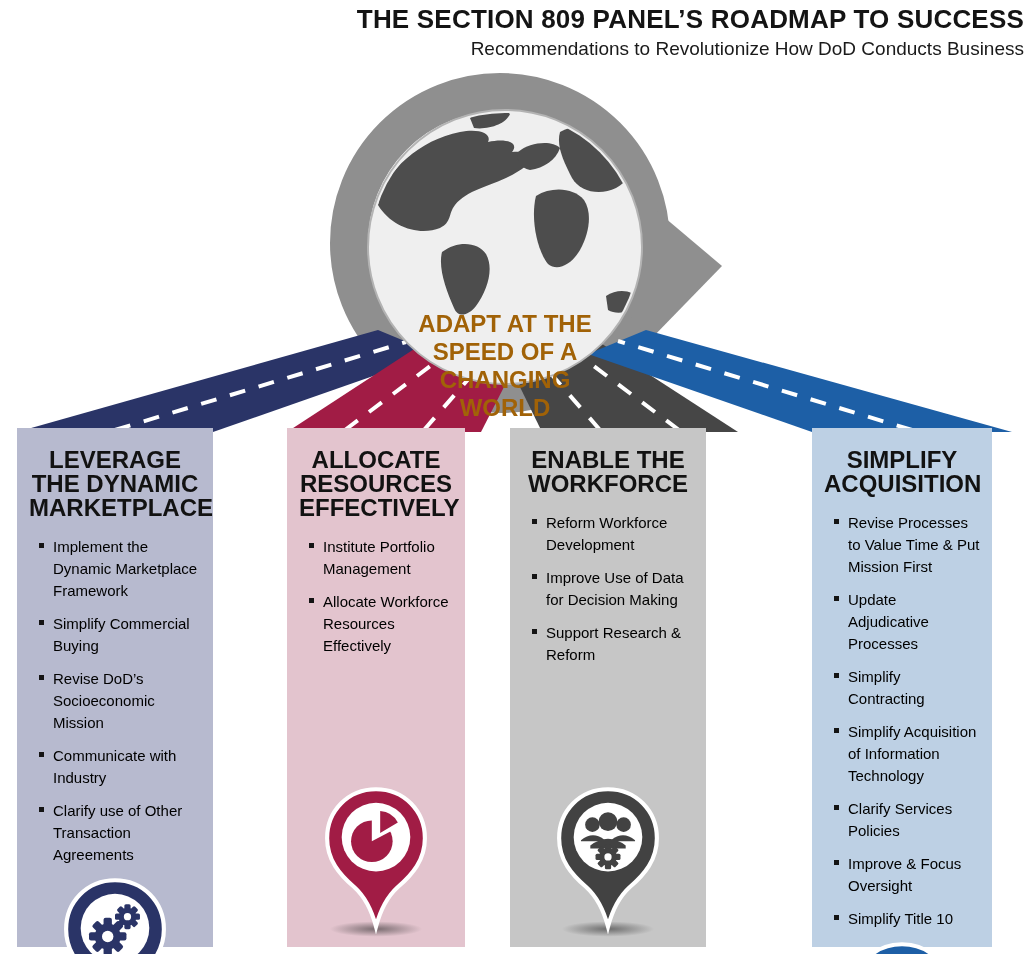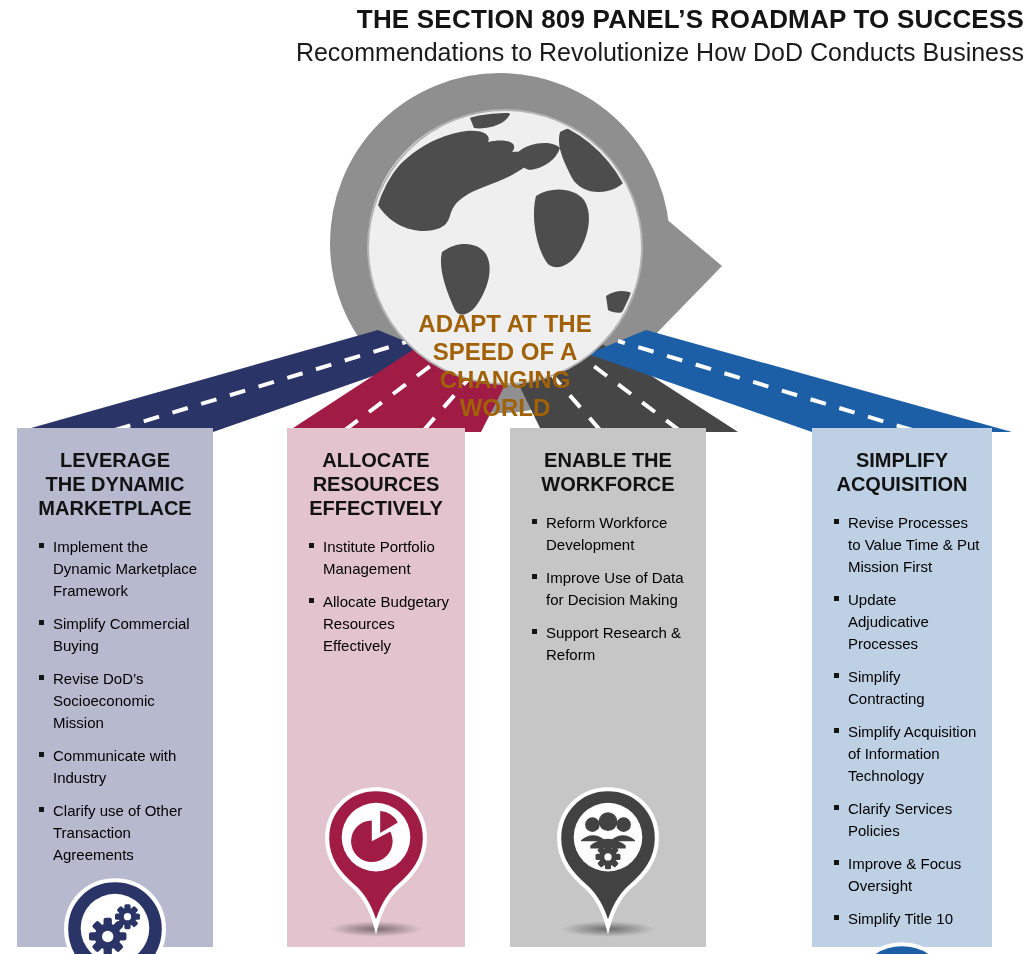--- a/index.html
+++ b/index.html
@@ -3,41 +3,41 @@
 <meta charset="utf-8">
 <style>
   html,body { margin:0; padding:0; }
   body {
     width:1024px; height:954px; position:relative; overflow:hidden;
     background:#ffffff; font-family:"Liberation Sans", sans-serif; color:#111;
   }
   
   .hdr { position:absolute; top:4px; left:0; width:1024px; text-align:right; }
   .hdr .title { font-size:26px; font-weight:700; letter-spacing:.2px; color:#141414; }
-  .hdr .subtitle { font-size:25px; font-weight:400; margin-top:3px; color:#1a1a1a; }
+  .hdr .subtitle { font-size:19px; font-weight:400; margin-top:3px; color:#1a1a1a; }
 
   
   .scene { position:absolute; top:60px; left:0; width:1024px; height:372px; }
   .globe-text {
     position:absolute; top:250px; left:383px; width:244px; text-align:center;
     font-weight:700; font-size:24px; line-height:28px; color:#a16207;
   }
   .globe-text span { display:block; }
 
   
   .col {
     position:absolute; top:428px; height:519px; box-sizing:border-box;
     display:flex; flex-direction:column; padding:20px 12px 10px;
   }
   .col-1 { left:17px;  width:196px; background:#b7bacf; }
   .col-2 { left:287px; width:178px; background:#e3c4ce; }
   .col-3 { left:510px; width:196px; background:#c6c6c6; }
   .col-4 { left:812px; width:180px; background:#bdd0e4; }
 
-  .col-title { text-align:center; font-weight:700; font-size:20px; line-height:24px; color:#121212; }
+  .col-title { text-align:center; font-weight:700; font-size:24px; line-height:24px; color:#121212; }
   .col-title span { display:block; }
 
   .bullets { list-style:none; margin:16px 0 0; padding:0 0 0 9px; }
   .bullets li {
     position:relative; padding-left:15px; margin-bottom:11px;
     font-size:15px; line-height:22px; color:#000000;
   }
   .bullets li::before {
     content:""; position:absolute; left:1px; top:7px; width:5px; height:5px; background:#141414;
   }
@@ -143,21 +143,21 @@
 </div>
 
 <div class="col col-2">
   <div class="col-title">
     <span>ALLOCATE</span>
     <span>RESOURCES</span>
     <span>EFFECTIVELY</span>
   </div>
   <ul class="bullets">
     <li>Institute Portfolio Management</li>
-    <li>Allocate Budgetary Resources Effectively</li>
+    <li>Allocate Workforce Resources Effectively</li>
   </ul>
   <div class="pin-wrap">
     <div class="pin">
       <svg width="104" height="148" viewBox="0 0 100 142">
         <path d="M50 3 C77 3 97 24 97 50 C97 71 85 85 71 97 C61 106 54 120 50 135 C46 120 39 106 29 97 C15 85 3 71 3 50 C3 24 23 3 50 3 Z" fill="#a11c45" stroke="#ffffff" stroke-width="4"></path>
         <circle cx="50" cy="49" r="33" fill="#ffffff"></circle>
         <g>
           <circle cx="46" cy="53" r="20" fill="#a11c45"></circle>
           <path d="M46 53 L46 29 A24 24 0 0 1 67 42 Z" fill="#ffffff"></path>
           <path d="M54 45 L54 24 A21 21 0 0 1 71 35 Z" fill="#a11c45"></path>

